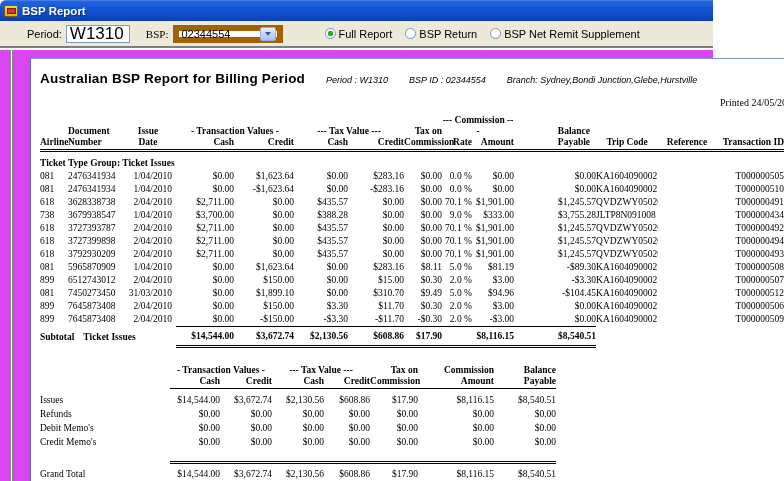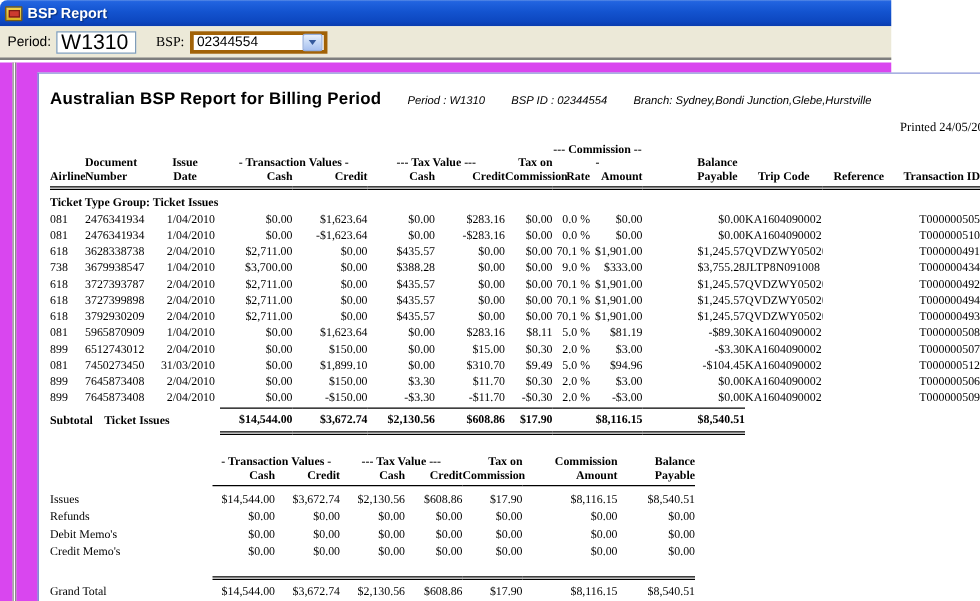--- a/index.html
+++ b/index.html
@@ -12,26 +12,26 @@
     background:linear-gradient(180deg,#5c8ee6 0%,#2264e0 6%,#1353cf 45%,#0d47c0 82%,#0a3cae 100%);
     display:flex; align-items:center; padding-left:4px; }
   .app-icon { width:14px; height:12px; margin-right:4px; position:relative;
     background:linear-gradient(180deg,#f3d84d,#d8af23); border:1px solid #7a5c10; border-radius:1px; }
   .app-icon::after { content:""; position:absolute; left:2px; top:2px; width:7px; height:4px;
     background:#cc3a2f; border:1px solid #7c1d15; }
   .title-text { color:#fff; font-weight:bold; font-size:11.5px; text-shadow:1px 1px 1px #08307e; }
 
   
   .toolbar { height:27px; background:#ece9d8; border-bottom:2px solid #7e7e7e;
-    display:flex; align-items:center; font-size:11px; color:#000; }
+    display:flex; align-items:center; font-size:11px; color:#000;padding-left:21px; }
   .tlabel { margin-left:6px; }
   .textbox { width:64px; height:18px; margin-left:4px; border:1px solid #7f9db9;
     font-family:"Liberation Sans",sans-serif; font-size:17px; padding:0 3px; background:#fff; }
   .bsp-label { margin-left:16px;font-family:Liberation Serif, serif; }
-  .combobox { width:110px; height:18px; margin-left:4px; border:3px solid #a16207; background:#fff;
+  .combobox { width:110px; height:18px; margin-left:4px; border:6px solid #a16207; background:#fff;
     display:flex; align-items:center; justify-content:space-between; }
   .combo-value { font-size:11px; padding-left:3px; }
   .combo-btn { width:16px; height:14px; margin:1px; border:1px solid #95aedc; border-radius:2px;
     background:linear-gradient(180deg,#e8f0fd,#c5d8f6 50%,#a9c1ef);
     display:flex; align-items:center; justify-content:center; }
   .combo-btn::after { content:""; width:0; height:0;
     border-left:3px solid transparent; border-right:3px solid transparent; border-top:4px solid #365a9c; }
   .radio-group { display:flex; align-items:center; margin-left:42px; }
   .radio { display:flex; align-items:center; margin-right:13px; }
   .rb { width:11px; height:11px; border:1px solid #7b98b5; border-radius:50%;
@@ -85,20 +85,34 @@
     <span class="title-text">BSP Report</span>
   </div>
 
   <div class="toolbar">
     <span class="tlabel">Period:</span>
     <input class="textbox" type="text" value="W1310" style="">
     <span class="tlabel bsp-label">BSP:</span>
     <div class="combobox">
       <span class="combo-value">02344554</span>
       <span class="combo-btn"></span>
+    </div>
+    <div class="radio-group">
+      <span class="radio">
+        <span class="rb selected"></span>
+        <span>Full Report</span>
+      </span>
+      <span class="radio">
+        <span class="rb"></span>
+        <span>BSP Return</span>
+      </span>
+      <span class="radio">
+        <span class="rb"></span>
+        <span>BSP Net Remit Supplement</span>
+      </span>
     </div>
   </div>
 
   <div class="content">
     <div class="groove"></div>
     <div class="page">
 
       <div class="rpt-head">
         <span class="rpt-title">Australian BSP Report for Billing Period</span>
         <span class="rpt-meta">Period : W1310</span>

